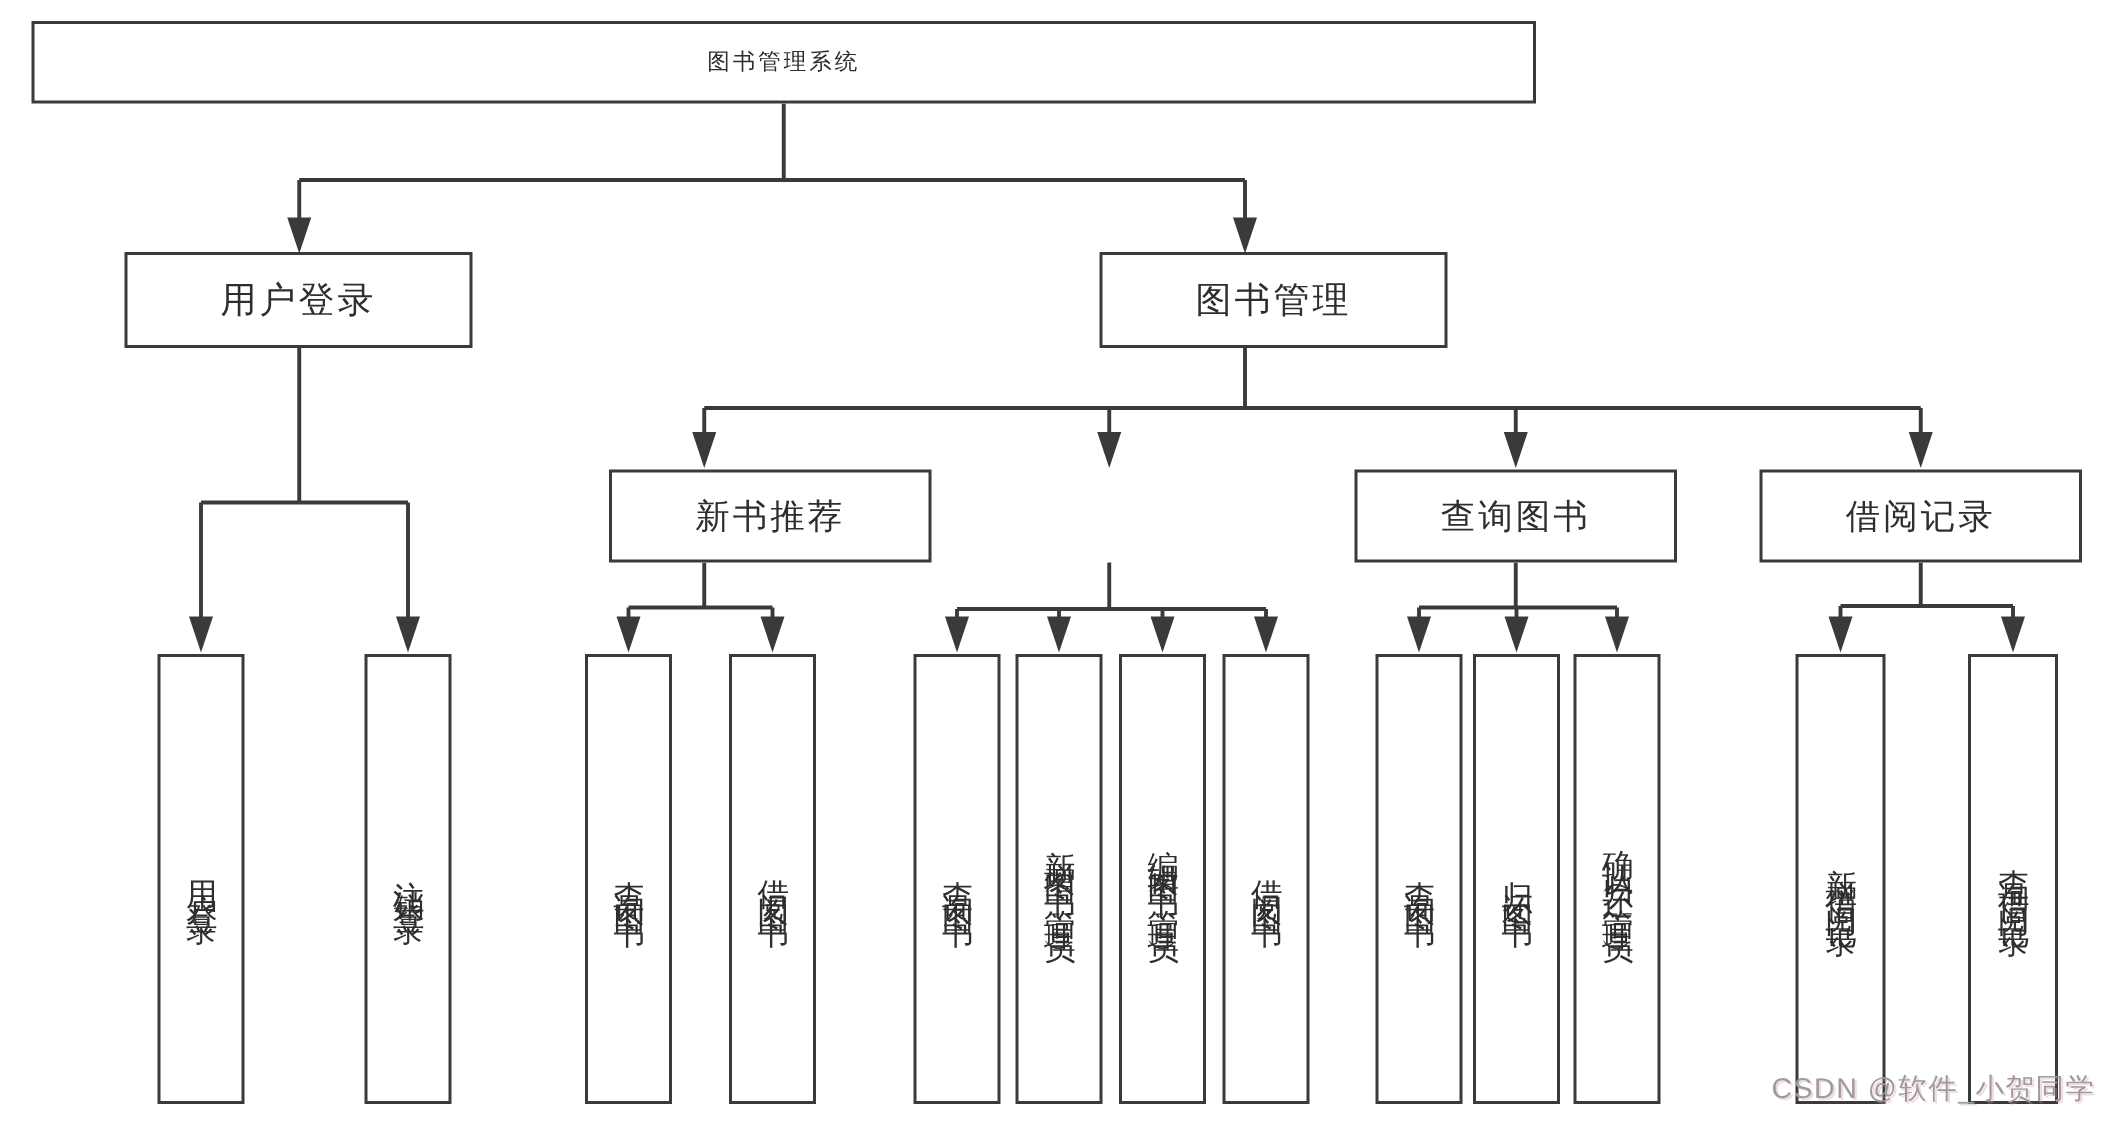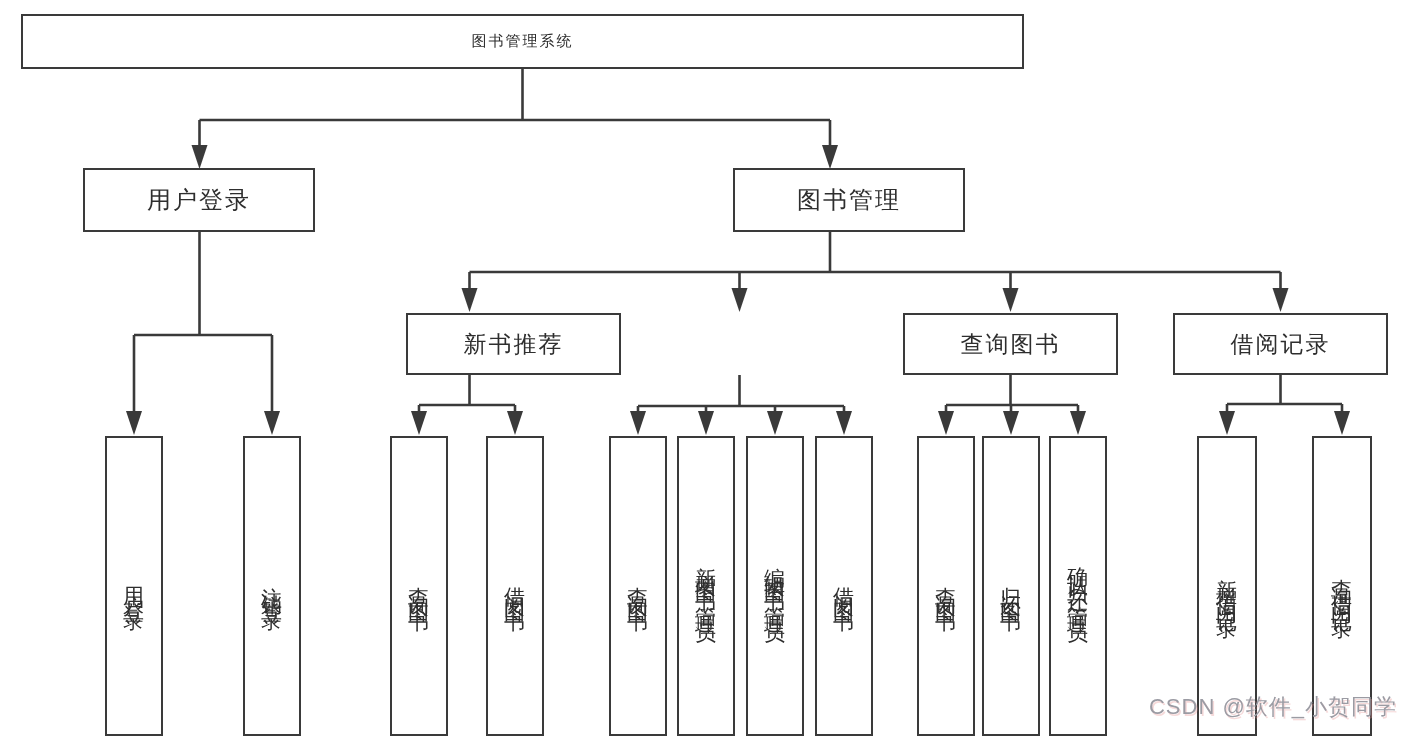--- a/index.html
+++ b/index.html
@@ -36,23 +36,23 @@
     font-size:21px;letter-spacing:8px;
     line-height:1;
   }
   .g1-a{left:105px;} .g1-b{left:243px;}
   .g2-a{left:390px;} .g2-b{left:486px;}
   .g3-a{left:609px;} .g3-b{left:677px;} .g3-c{left:746px;} .g3-d{left:815px;}
   .g4-a{left:917px;} .g4-b{left:982px;} .g4-c{left:1049px;}
   .g5-a{left:1197px;width:60px;} .g5-b{left:1312px;width:60px;}
   .watermark{
     position:absolute;
-    right:8px;top:692px;
+    right:8px;top:713px;
     z-index:3;
-    font-size:22px;
+    font-size:19px;
     color:#9b9ba3;
     letter-spacing:1px;
     text-shadow:1.5px 1.5px 0 rgba(228,150,150,0.35);
     pointer-events:none;
   }
 </style>
 </head>
 <body>
 
 <div id="canvas">

